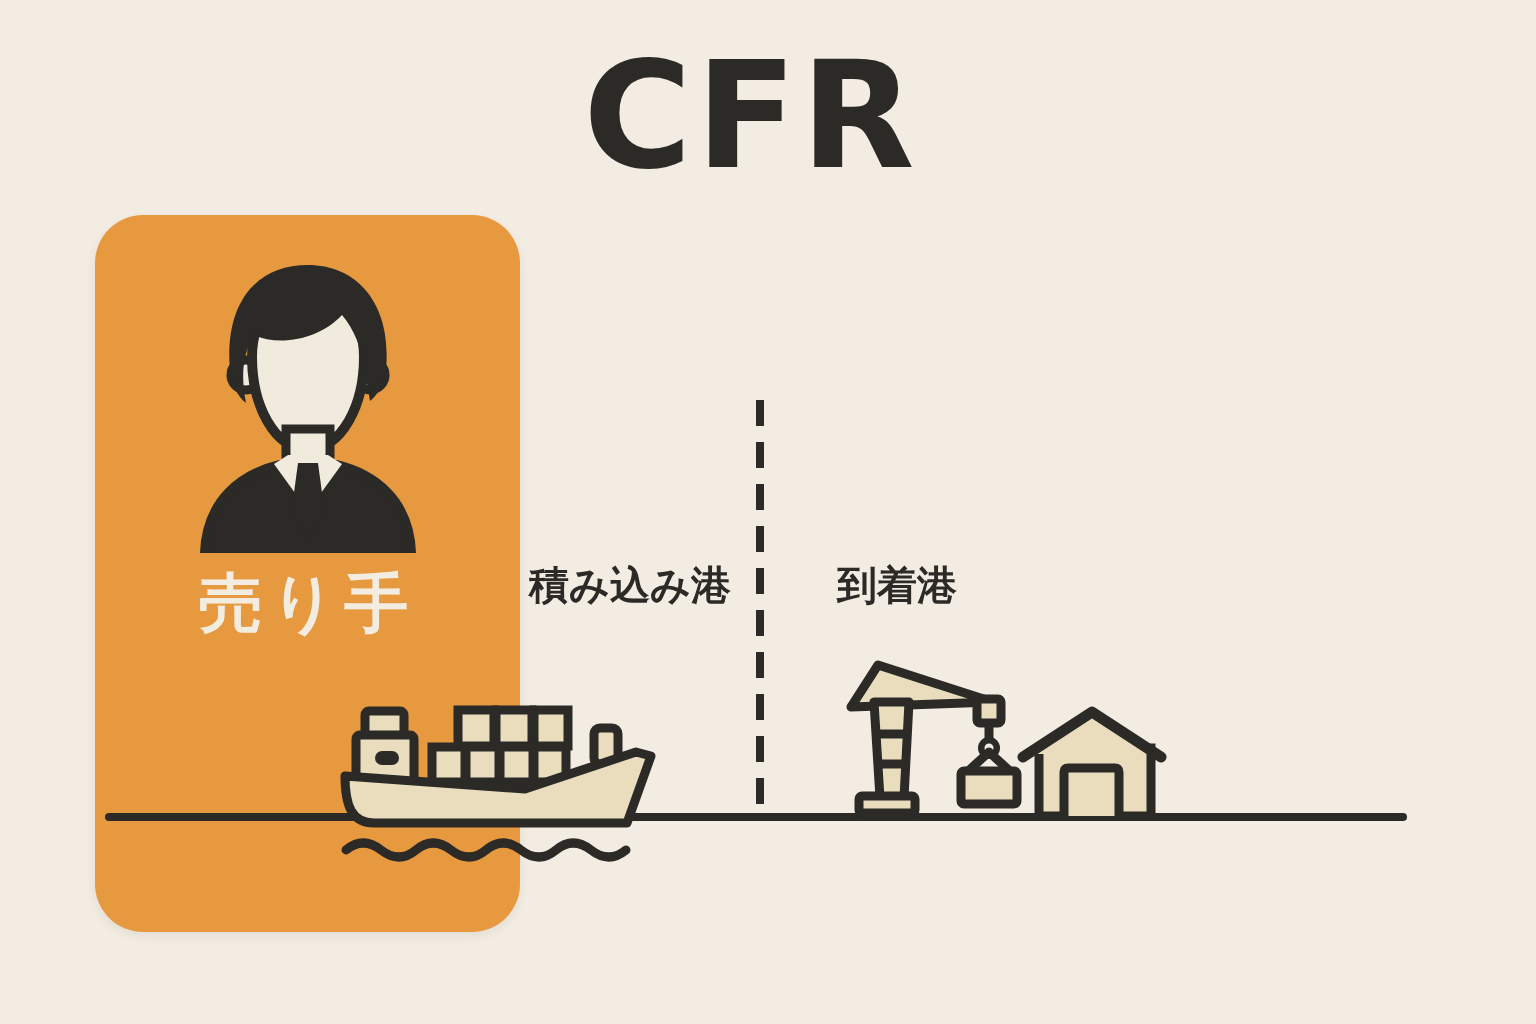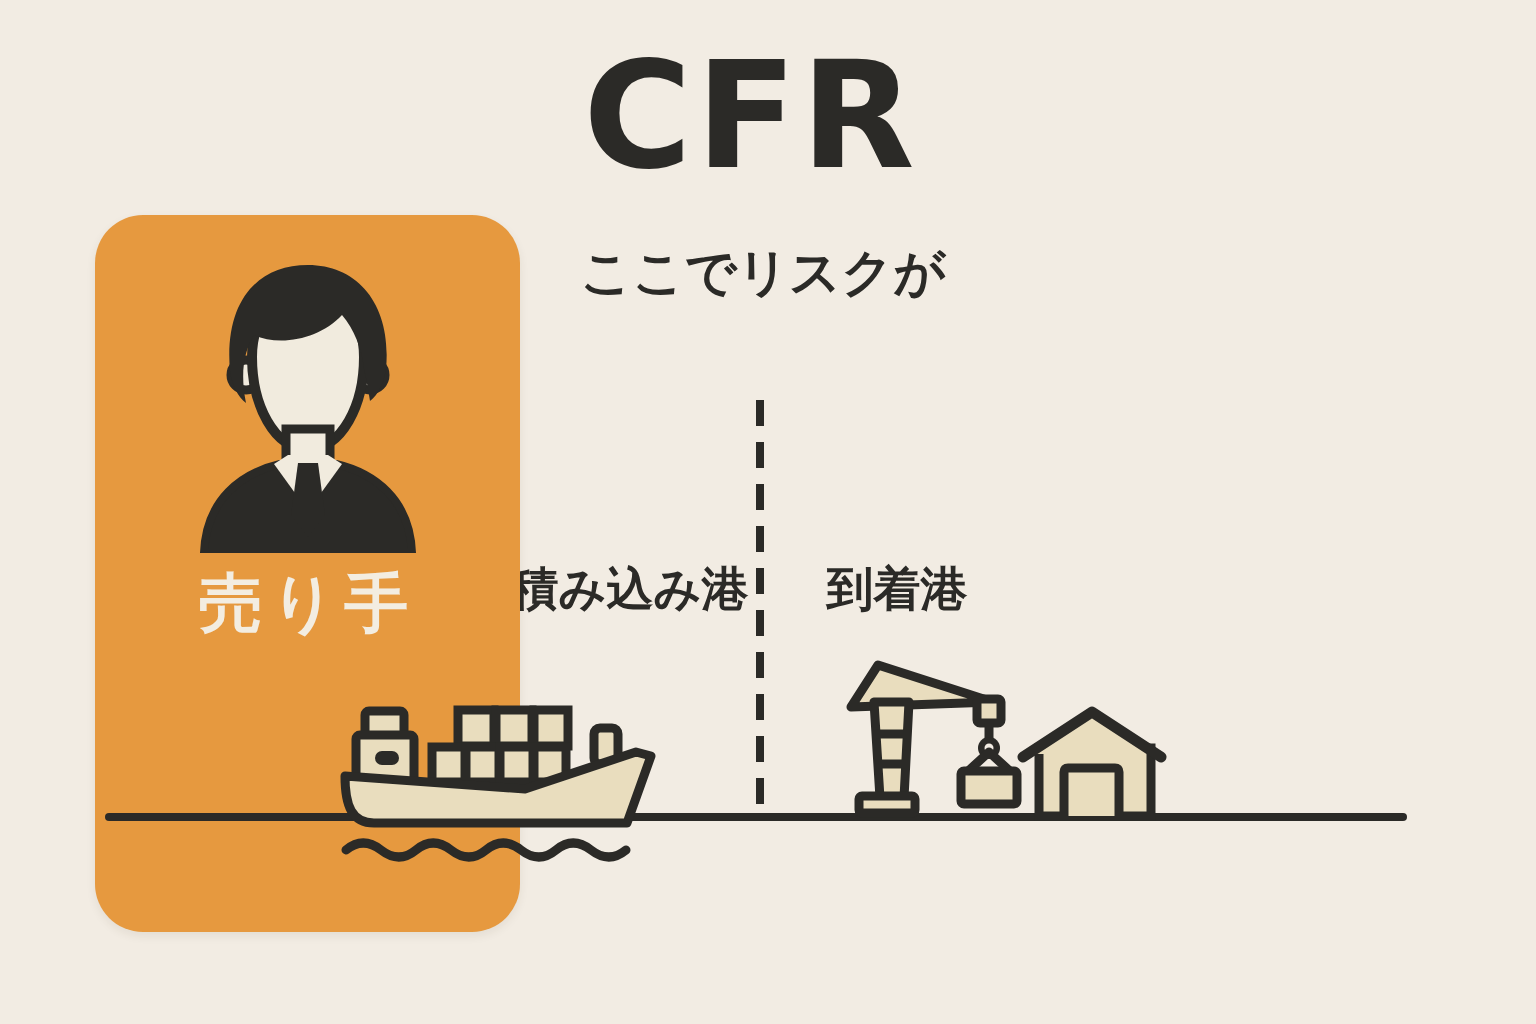--- a/index.html
+++ b/index.html
@@ -38,21 +38,21 @@
     position:absolute;left:50%;top:38px;transform:translateX(-50%);
     width:244px;height:300px;display:block;
   }
   .card-label{
     position:absolute;left:0;right:0;top:345px;text-align:center;
     font-size:64px;font-weight:800;letter-spacing:8px;color:var(--label-text);
     white-space:nowrap;
   }
   .port-label{
     position:absolute;top:558px;transform:translateX(-50%);
-    font-size:47px;font-weight:800;color:var(--ink);white-space:nowrap;
+    font-size:40px;font-weight:800;color:var(--ink);white-space:nowrap;
   }
   .port-label.loading{left:630px;}
   .port-label.arrival{left:897px;text-align:right;}
   .divider{position:absolute;left:748px;top:394px;width:24px;height:424px;}
   .ground-line{
     position:absolute;left:105px;top:813px;width:1302px;height:8px;
     background:var(--ink);border-radius:4px;
   }
   .scene-icon{position:absolute;display:block;}
   .ship{left:328px;top:688px;width:344px;height:184px;}
@@ -60,21 +60,20 @@
   .warehouse{left:1010px;top:700px;width:160px;height:124px;}
 </style>
 </head>
 <body>
 
 <div class="canvas">
 
   <h1 class="title">CFR</h1>
 
   <div class="risk-note">
-    <div>ここでリスクが</div>
   </div>
 
   <svg class="divider" viewBox="748 394 24 424" aria-hidden="true">
     <line x1="760" y1="400" x2="760" y2="814" stroke="var(--ink)" stroke-width="8" stroke-dasharray="26 16" stroke-linecap="butt"></line>
   </svg>
 
   <div class="port-label loading">積み込み港</div>
   <div class="port-label arrival">到着港</div>
 
   <div class="card seller">

